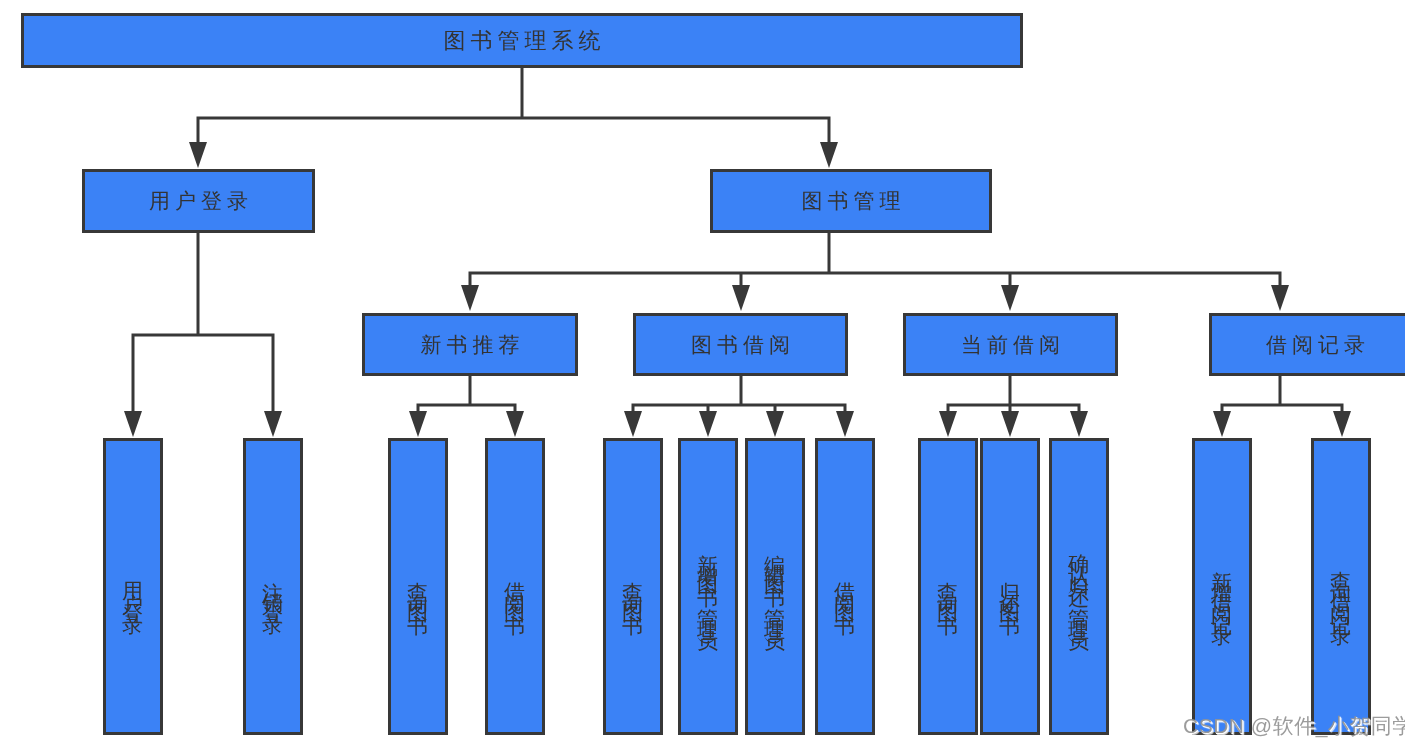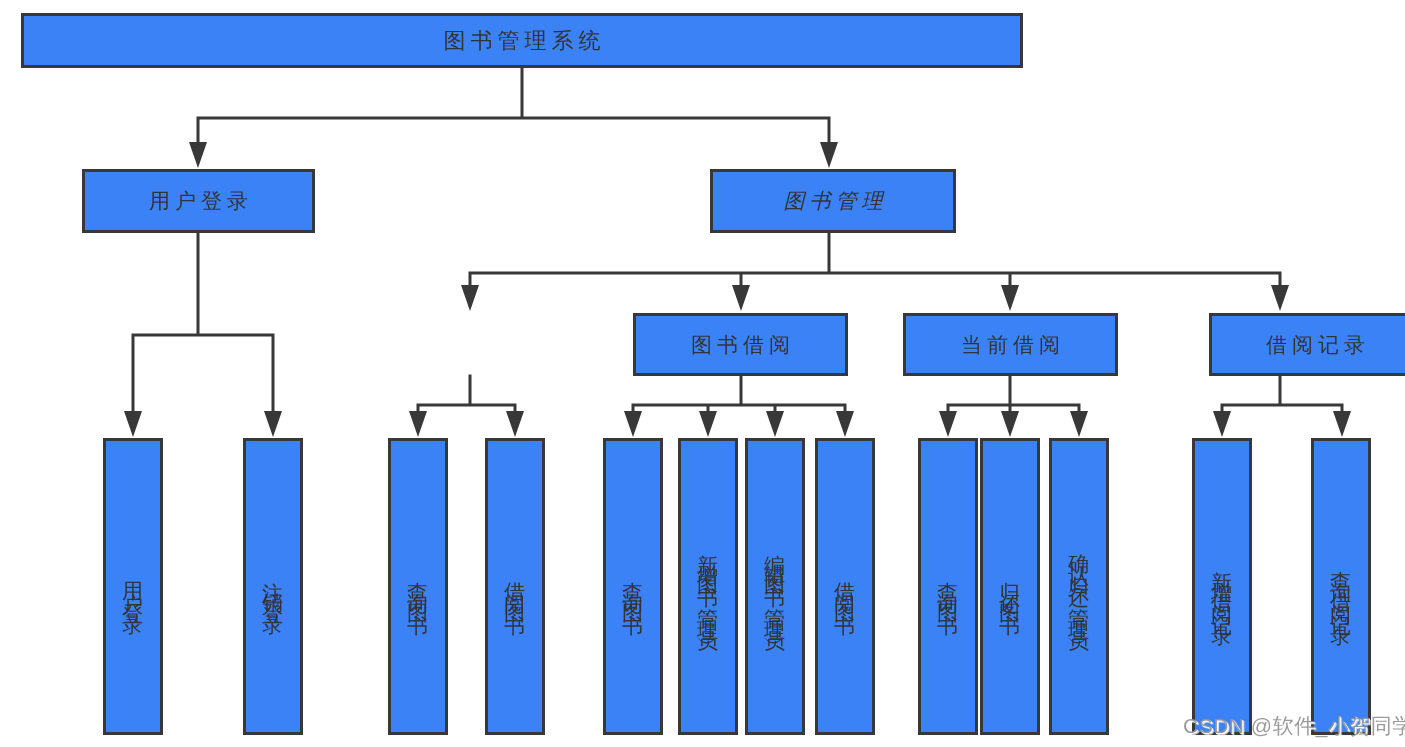--- a/index.html
+++ b/index.html
@@ -19,21 +19,21 @@
     display:flex;align-items:center;justify-content:center;
     color:#333333;
     font-size:21px;
     letter-spacing:5px;
     text-indent:5px; 
     white-space:nowrap;
   }
   .root{left:21px;top:13px;width:1002px;height:55px;font-size:22px;}
   .lvl2{top:169px;height:64px;}
   #box-user-login{left:82px;width:233px;}
-  #box-book-mgmt{left:710px;width:246px;font-style:italic;}
+  #box-book-mgmt{left:710px;width:282px;}
   .lvl3{top:313px;height:63px;}
   #box-new-book-rec{left:362px;width:216px;}
   #box-book-borrow{left:633px;width:215px;}
   #box-current-borrow{left:903px;width:215px;}
   #box-borrow-records{left:1173px;width:213px;margin-left:36px;}
   .leaf{top:438px;height:297px;width:60px;}
   #leaf-0{left:103px;} #leaf-1{left:243px;}
   #leaf-2{left:388px;} #leaf-3{left:485px;}
   #leaf-4{left:603px;} #leaf-5{left:678px;}
   #leaf-6{left:745px;} #leaf-7{left:815px;}
@@ -102,20 +102,23 @@
     <span>图书管理系统</span>
   </div>
 
   <div class="box lvl2" id="box-user-login">
     <span>用户登录</span>
   </div>
   <div class="box lvl2" id="box-book-mgmt">
     <span>图书管理</span>
   </div>
 
+  <div class="box lvl3" id="box-new-book-rec">
+    <span>新书推荐</span>
+  </div>
   <div class="box lvl3" id="box-book-borrow">
     <span>图书借阅</span>
   </div>
   <div class="box lvl3" id="box-current-borrow">
     <span>当前借阅</span>
   </div>
   <div class="box lvl3" id="box-borrow-records">
     <span>借阅记录</span>
   </div>
 

